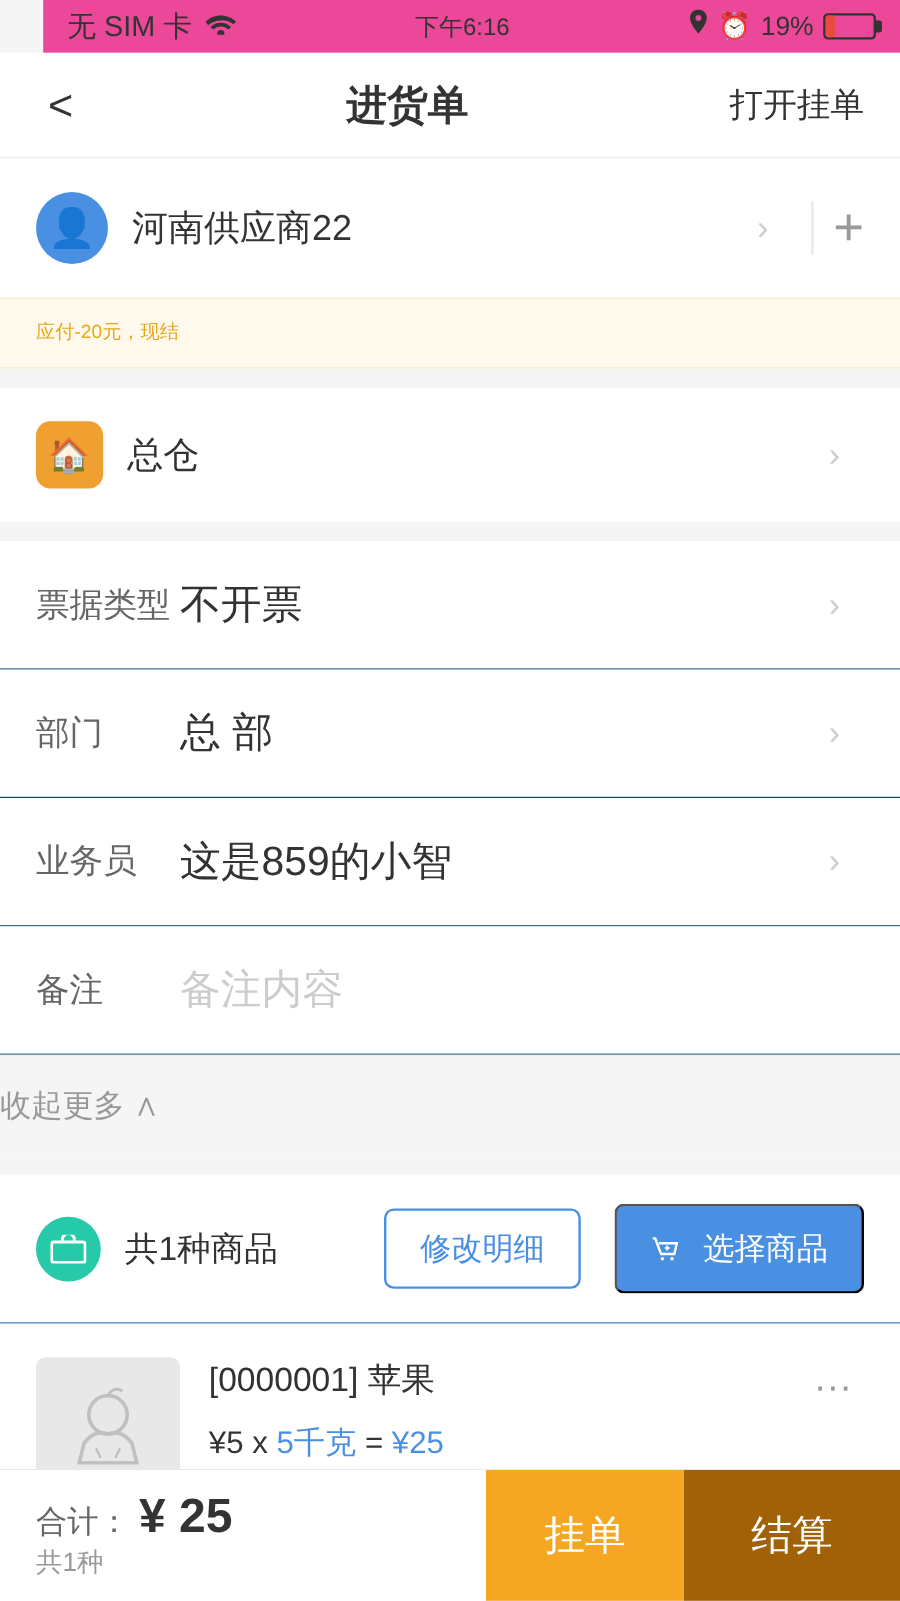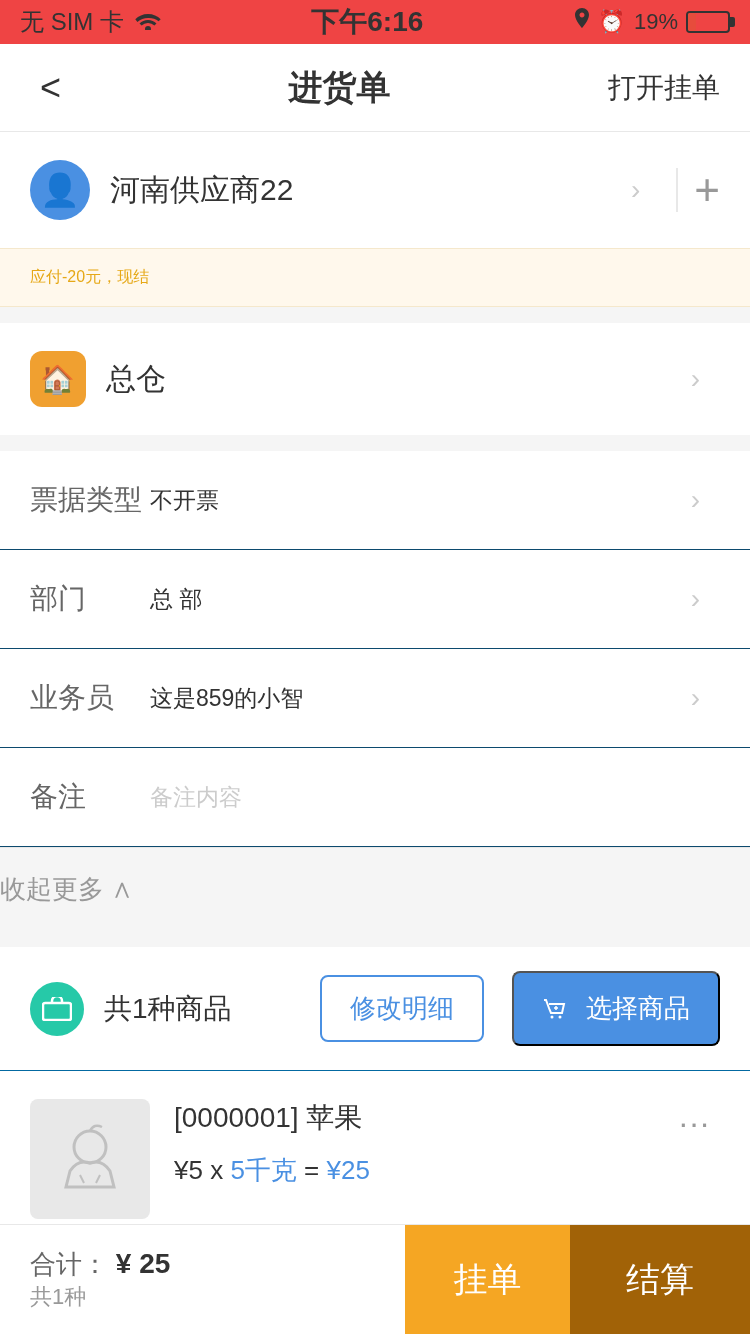--- a/index.html
+++ b/index.html
@@ -8,30 +8,31 @@
       width: 750px;
       min-height: 1334px;
       font-family: -apple-system, "PingFang SC", "Helvetica Neue", sans-serif;
       background: #f5f5f5;
       font-size: 28px;
       color: #333;
     }
 
     
     .status-bar {
-      background: #ef4444;
+      background: #ec4899;
       height: 44px;
       display: flex;
       align-items: center;
       justify-content: space-between;
       padding: 0 20px;
       font-size: 24px;
+      margin-left: 36px;
     }
     .status-left { display: flex; align-items: center; gap: 10px; }
-    .status-center { font-size: 28px; font-weight: 700; }
+    .status-center { font-size: 20px; font-weight: 400; }
     .status-right { display: flex; align-items: center; gap: 8px; font-size: 22px; }
     .battery {
       width: 44px; height: 22px; border: 2px solid #333; border-radius: 4px; position: relative; display: inline-flex; align-items: center;
     }
     .battery::after {
       content: ''; position: absolute; right: -7px; top: 50%; transform: translateY(-50%);
       width: 5px; height: 10px; background: #333; border-radius: 0 2px 2px 0;
     }
     .battery-fill {
       width: 20%; height: 100%; background: #e74c3c; border-radius: 2px;
@@ -121,21 +122,21 @@
     }
     .form-row:last-child { border-bottom: none; }
     .form-label {
       font-size: 28px;
       color: #666;
       width: 120px;
       flex-shrink: 0;
     }
     .form-value {
       flex: 1;
-      font-size: 23px;
+      font-size: 34px;
       color: #333;
     }
     .form-value.placeholder {
       color: #ccc;
     }
 
     
     .collapse-btn {
       background: #f5f5f5;
       text-align: left;
@@ -222,21 +223,21 @@
       align-items: center;
       background: #fff;
       border-top: 1px solid #e8e8e8;
       height: 110px;
     }
     .footer-total {
       flex: 1;
       padding: 0 30px;
     }
     .total-label { font-size: 26px; color: #666; }
-    .total-amount { font-size: 28px; color: #333; font-weight: 600; }
+    .total-amount { font-size: 40px; color: #333; font-weight: 600; }
     .total-count { font-size: 22px; color: #999; }
     .footer-hang {
       background: #f5a623;
       color: #fff;
       font-size: 34px;
       height: 100%;
       display: flex;
       align-items: center;
       justify-content: center;
       width: 165px;

